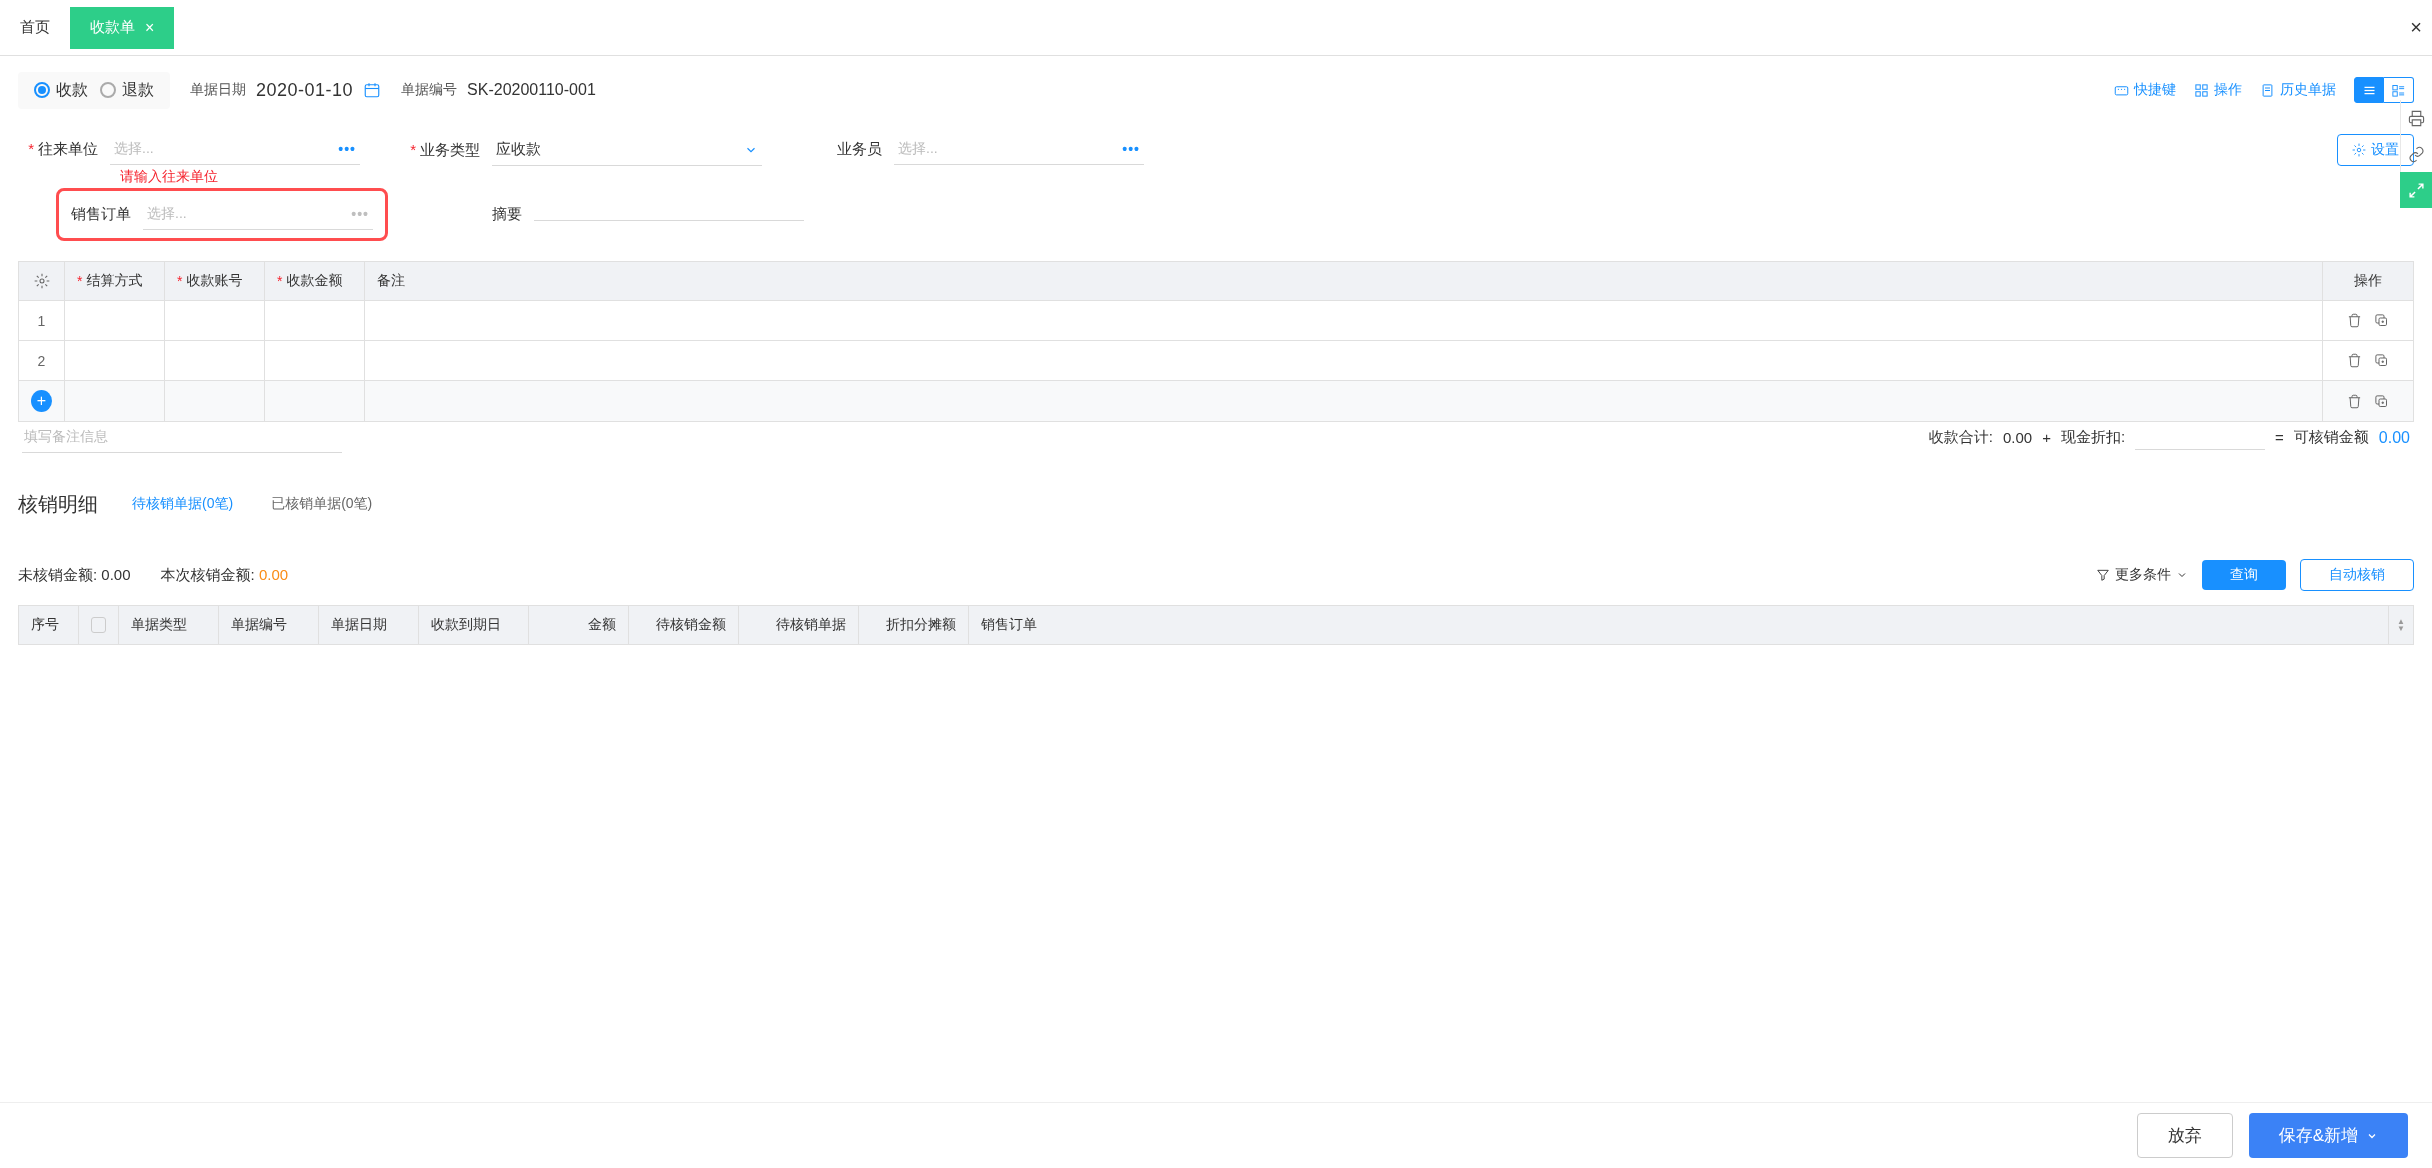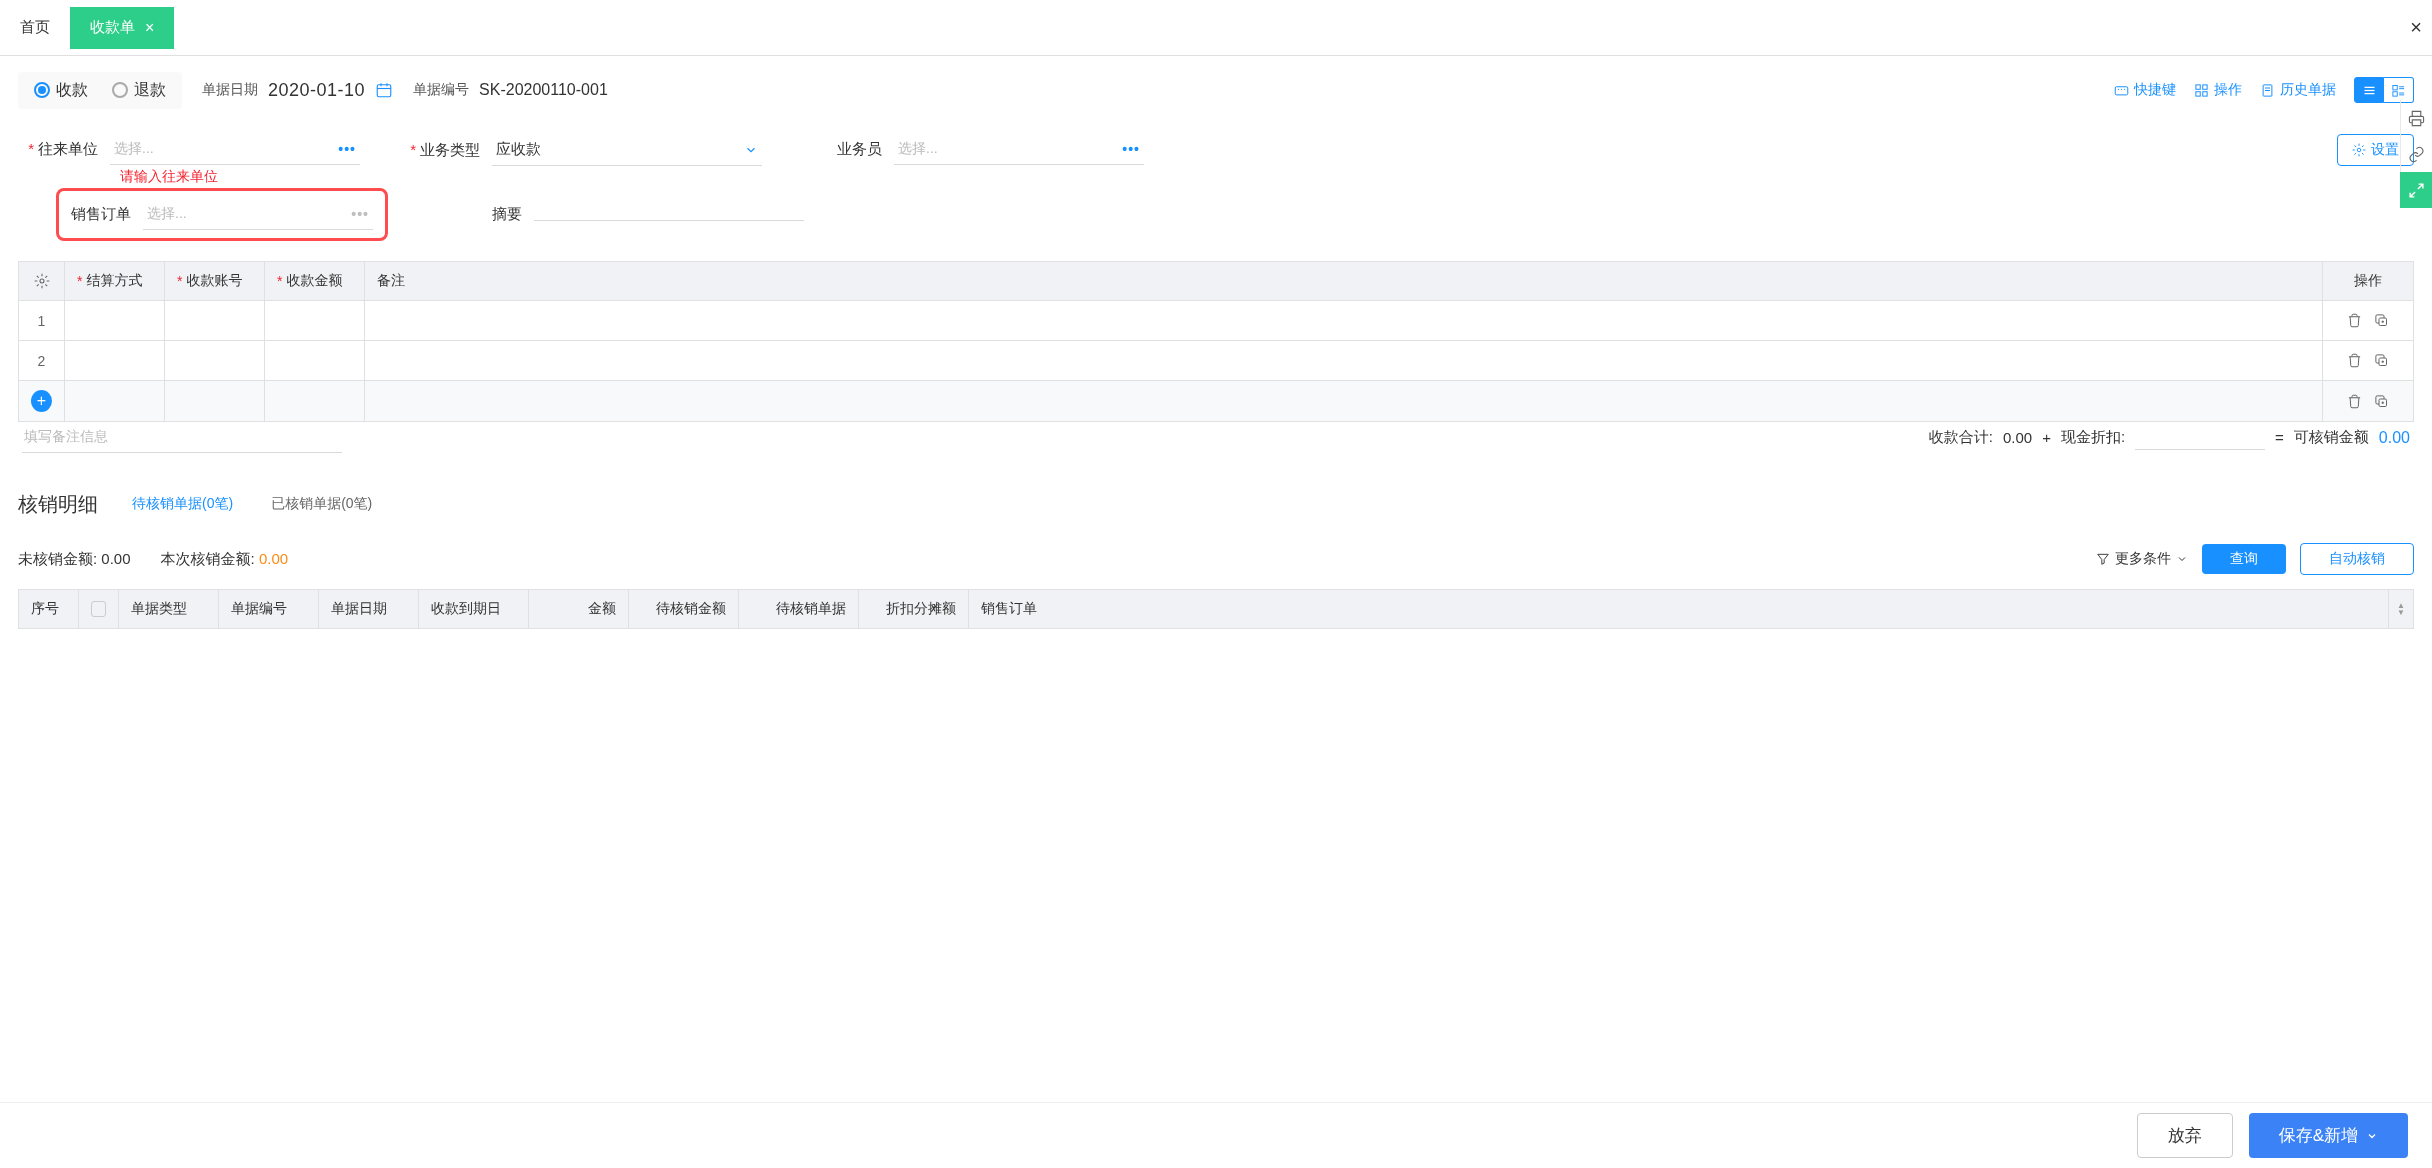--- a/index.html
+++ b/index.html
@@ -10,21 +10,21 @@
     .tab { padding: 0 20px; height: 42px; display: flex; align-items: center; cursor: pointer; font-size: 15px; }
     .tab.active { background: #2dce89; color: #fff; }
     .tab.active .close-x { margin-left: 10px; color: #fff; cursor: pointer; font-size: 16px; }
     .global-close { position: absolute; right: 10px; font-size: 20px; cursor: pointer; color: #333; }
     
     
     .main-content { padding: 10px 18px; position: relative; }
     
     
     .top-bar { display: flex; align-items: center; height: 48px; gap: 20px; }
-    .radio-group { display: flex; align-items: center; gap: 24px; background: #f9f9f9; padding: 8px 16px; border-radius: 4px; }
+    .radio-group { display: flex; align-items: center; gap: 12px; background: #f9f9f9; padding: 8px 16px; border-radius: 4px; }
     .radio-item { display: flex; align-items: center; gap: 6px; cursor: pointer; font-size: 16px; }
     .radio-circle { width: 16px; height: 16px; border: 2px solid #aaa; border-radius: 50%; display: flex; align-items: center; justify-content: center; }
     .radio-circle.checked { border-color: #1890ff; }
     .radio-circle.checked::after { content: ''; width: 8px; height: 8px; background: #1890ff; border-radius: 50%; }
     .top-field { display: flex; align-items: center; gap: 10px; }
     .top-field-label { color: #555; }
     .date-value { font-size: 18px; color: #333; letter-spacing: 0.5px; }
     .doc-no { font-size: 16px; color: #333; }
     .top-actions { margin-left: auto; display: flex; align-items: center; gap: 18px; }
     .top-action-item { display: flex; align-items: center; gap: 5px; color: #1890ff; cursor: pointer; }
@@ -76,21 +76,21 @@
     .summary-right { margin-left: auto; display: flex; align-items: center; gap: 10px; font-size: 15px; }
     .summary-right .num { color: #1890ff; font-size: 16px; }
     .summary-right .calc-input { border-bottom: 1px solid #d9d9d9; width: 130px; height: 24px; }
     
     
     .verification-section { margin-top: 36px; }
     .vs-header { display: flex; align-items: center; gap: 30px; }
     .vs-title { font-size: 20px; color: #333; }
     .vs-tab { padding: 6px 4px; cursor: pointer; color: #666; }
     .vs-tab.active { color: #1890ff; }
-    .vs-filter-row { display: flex; align-items: center; margin-top: 24px; gap: 30px; }
+    .vs-filter-row { display: flex; align-items: center; margin-top: 40px; gap: 30px; }
     .vs-filter-row .label-val { font-size: 15px; }
     .orange-num { color: #fa8c16; }
     .vs-actions { margin-left: auto; display: flex; align-items: center; gap: 14px; }
     .more-cond { display: flex; align-items: center; gap: 5px; cursor: pointer; color: #333; }
     .btn { padding: 6px 28px; border-radius: 4px; cursor: pointer; font-size: 14px; }
     .btn-primary { background: #1890ff; color: #fff; }
     .btn-outline { border: 1px solid #1890ff; color: #1890ff; }
     .btn-default { border: 1px solid #ccc; color: #333; background: #fff; }
     
     

